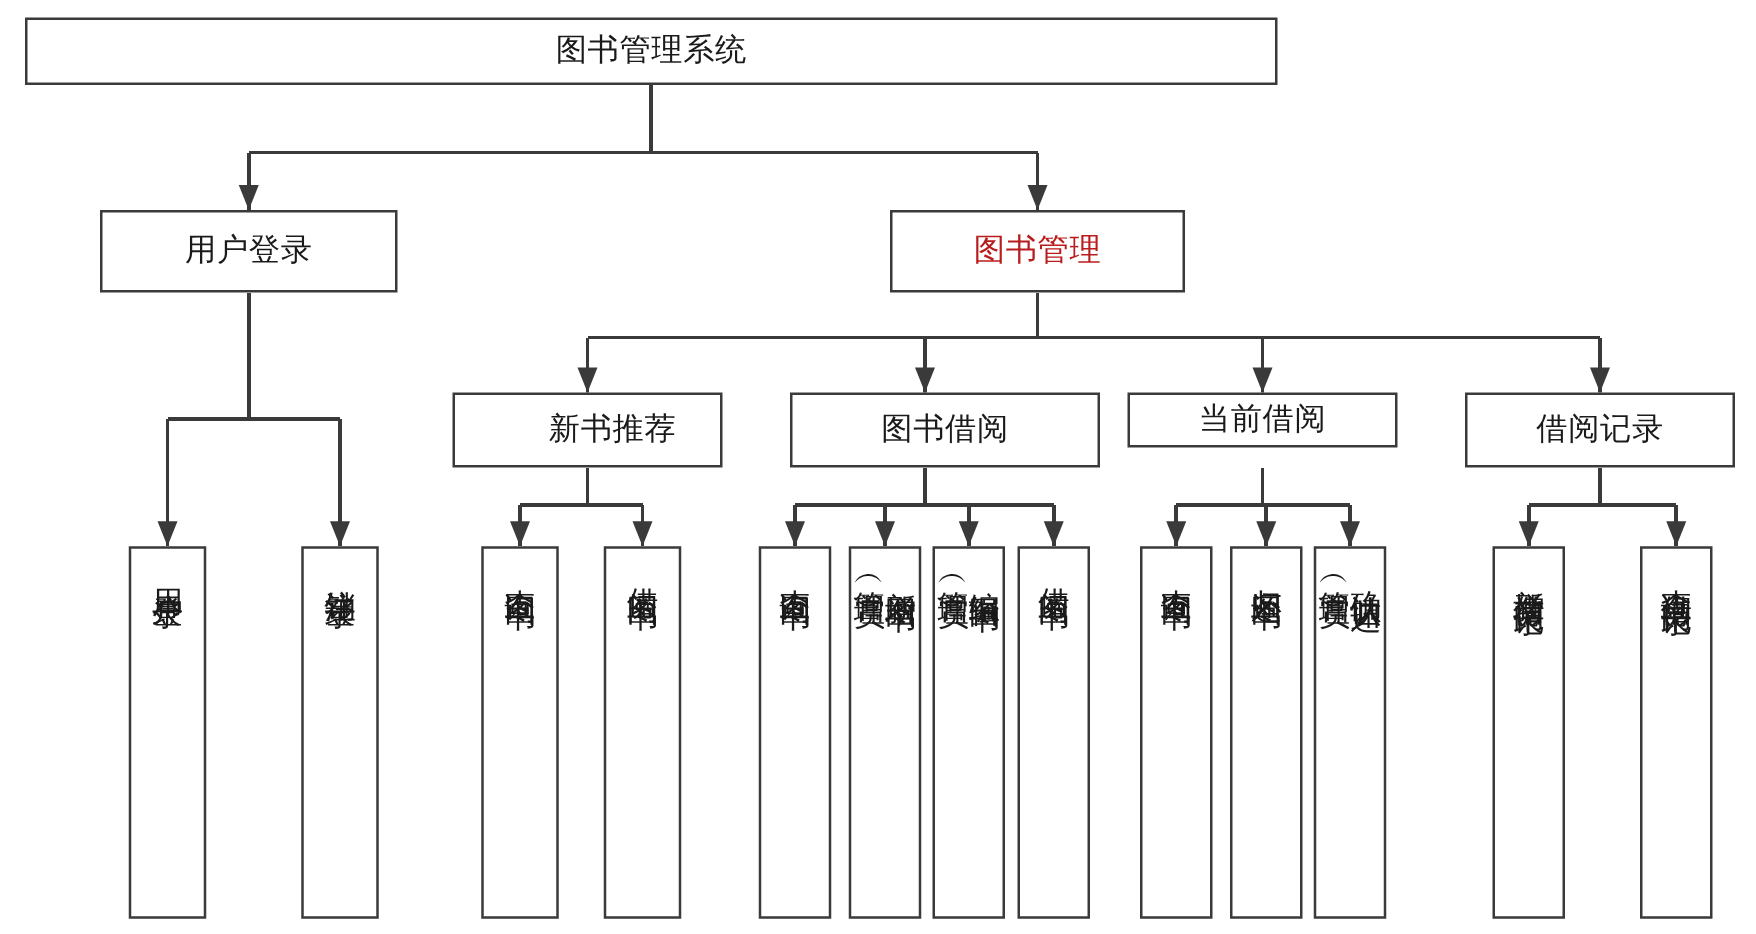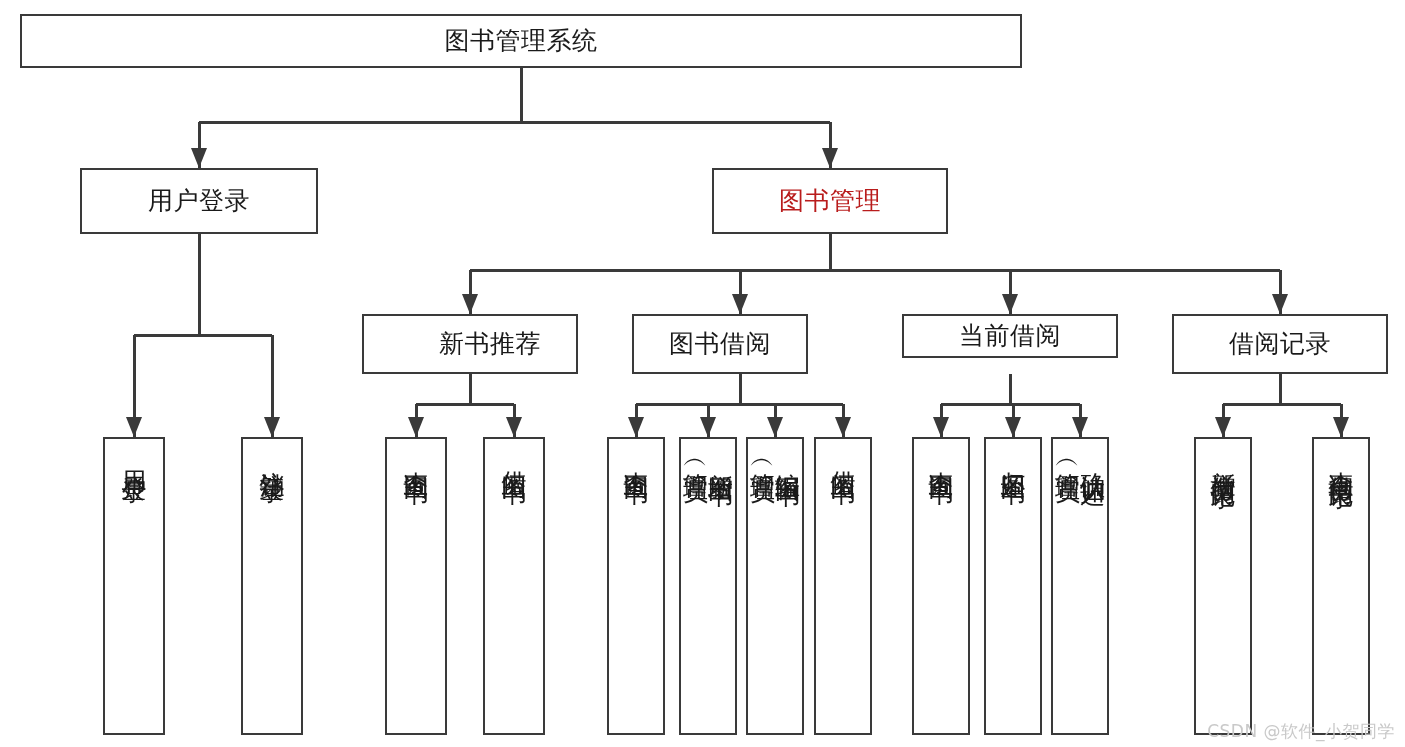--- a/index.html
+++ b/index.html
@@ -134,21 +134,21 @@
       </div>
       <div class="node horiz" style="left: 80px; top: 168px; width: 238px; height: 66px; border-color: rgb(58, 58, 58); background: rgb(255, 255, 255); color: rgb(26, 26, 26);">
         <span class="label">用户登录</span>
       </div>
       <div class="node horiz" style="left: 712px; top: 168px; width: 236px; height: 66px; border-color: rgb(58, 58, 58); background: rgb(255, 255, 255); color: #b91c1c;">
         <span class="label">图书管理</span>
       </div>
       <div class="node horiz" style="left: 362px; top: 314px; width: 216px; height: 60px; border-color: rgb(58, 58, 58); background: rgb(255, 255, 255); color: rgb(26, 26, 26); padding-left: 40px;">
         <span class="label">新书推荐</span>
       </div>
-      <div class="node horiz" style="left: 632px; top: 314px; width: 176px; height: 60px; border-color: rgb(58, 58, 58); background: rgb(255, 255, 255); color: rgb(26, 26, 26);">
+      <div class="node horiz" style="left: 632px; top: 314px; width: 248px; height: 60px; border-color: rgb(58, 58, 58); background: rgb(255, 255, 255); color: rgb(26, 26, 26);">
         <span class="label">图书借阅</span>
       </div>
       <div class="node horiz" style="left: 902px; top: 314px; width: 216px; height: 44px; border-color: rgb(58, 58, 58); background: rgb(255, 255, 255); color: rgb(26, 26, 26);">
         <span class="label">当前借阅</span>
       </div>
       <div class="node horiz" style="left: 1172px; top: 314px; width: 216px; height: 60px; border-color: rgb(58, 58, 58); background: rgb(255, 255, 255); color: rgb(26, 26, 26);">
         <span class="label">借阅记录</span>
       </div>
       <div class="node vert" style="left: 103px; top: 437px; width: 62px; height: 298px; border-color: rgb(58, 58, 58); background: rgb(255, 255, 255); color: rgb(26, 26, 26);">
         <span class="label">用户登录</span>
@@ -186,14 +186,13 @@
         <span class="label">确认归还
 （管理员）</span>
       </div>
       <div class="node vert" style="left: 1194px; top: 437px; width: 58px; height: 298px; border-color: rgb(58, 58, 58); background: rgb(255, 255, 255); color: rgb(26, 26, 26);">
         <span class="label">新增借阅记录</span>
       </div>
       <div class="node vert" style="left: 1312px; top: 437px; width: 58px; height: 298px; border-color: rgb(58, 58, 58); background: rgb(255, 255, 255); color: rgb(26, 26, 26);">
         <span class="label">查询借阅记录</span>
       </div>
     </div>
-  <div id="watermark">CSDN @软件_小贺同学</div>
 </div>
 
 </body></html>

